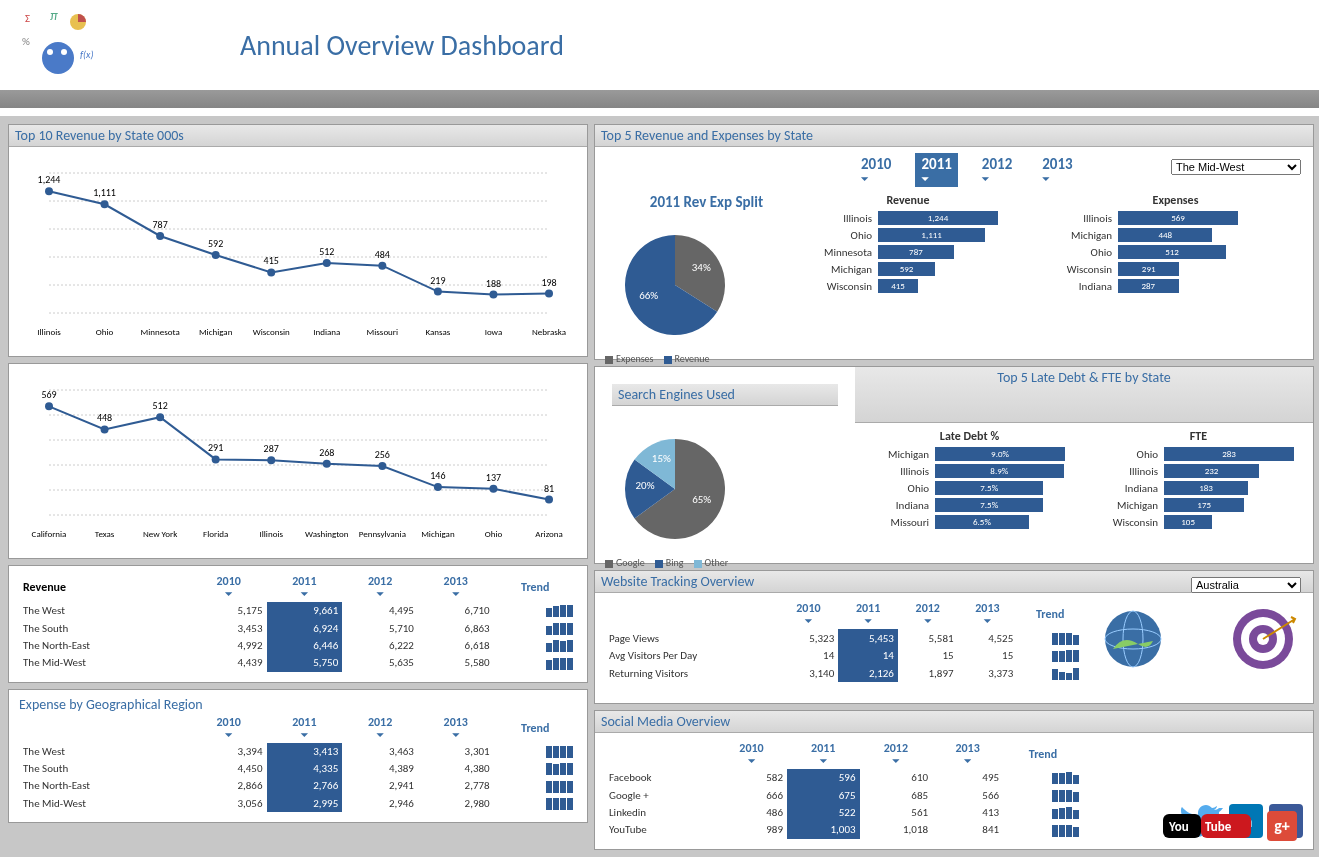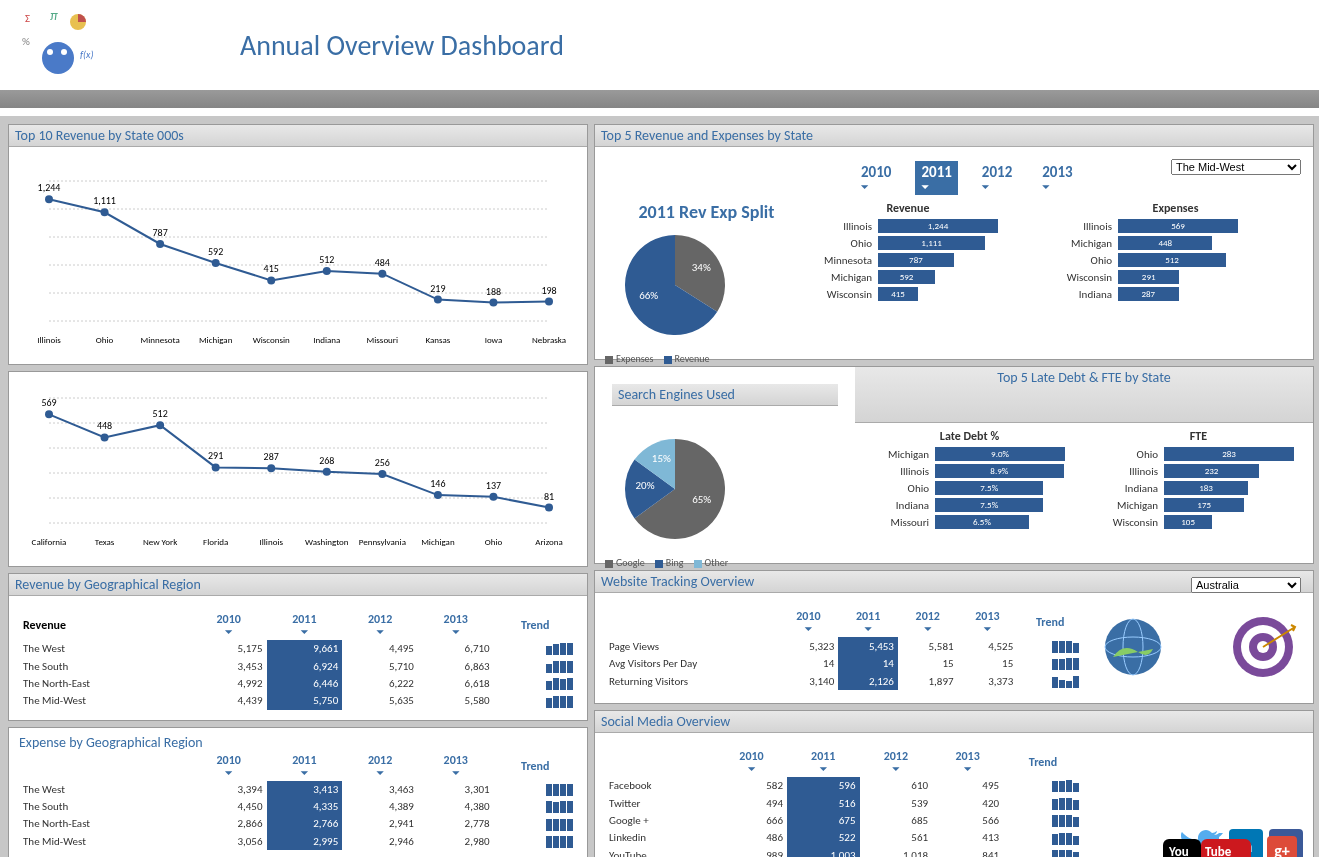--- a/index.html
+++ b/index.html
@@ -2,34 +2,34 @@
 <html><head>
 <meta charset="utf-8">
 <style>
 body{margin:0;font-family:Calibri,Arial,sans-serif;font-size:11px;background:#fff;color:#333;width:1319px}
 .header{display:flex;align-items:center;padding:10px 20px}
 .logo{width:90px;height:70px;position:relative}
 .title{font-size:28px;color:#3a6ea5;font-weight:400;margin-left:130px}
 .greybar{height:18px;background:linear-gradient(#9a9a9a,#858585);margin:0 0 8px 0}
 .main{background:#c7c7c7;padding:8px;display:grid;grid-template-columns:580px 720px;gap:6px}
 .panel{background:#fff;border:1px solid #999;padding:6px 10px 10px 10px;position:relative}
-.panel-title{color:#3a6ea5;font-size:14px;padding:2px 6px;margin:-6px -10px 14px -10px;background:linear-gradient(#e8e8e8,#d4d4d4);border-bottom:1px solid #aaa}
+.panel-title{color:#3a6ea5;font-size:14px;padding:2px 6px;margin:-6px -10px 6px -10px;background:linear-gradient(#e8e8e8,#d4d4d4);border-bottom:1px solid #aaa}
 svg text{font-family:Calibri,Arial,sans-serif}
 .yeartabs{display:flex;gap:18px;margin-left:250px;margin-bottom:6px;align-items:center}
 .yeartab{color:#3a6ea5;font-size:15px;font-weight:bold;padding:2px 6px;cursor:pointer}
 .yeartab.active{background:#3a6ea5;color:#fff}
 .sel{position:absolute;right:12px;top:34px;width:130px;font-size:11px}
 .sel2{position:absolute;right:12px;top:6px;width:110px;font-size:11px}
 .hrow{display:grid;grid-template-columns:1fr 200px 40px 255px}
 .hrow2{display:grid;grid-template-columns:260px 1fr}
 .barrow{display:flex;align-items:center;margin:3px 0;font-size:11px}
 .barrow .lbl{width:64px;text-align:right;padding-right:6px}
 .barrow .bar{height:14px;background:#2f5b93;position:relative;color:#fff;font-size:9px;text-align:center;line-height:14px}
 .subhead{font-weight:bold;text-align:center;font-size:12px;margin-bottom:4px}
-.ytitle{color:#3a6ea5;font-size:18px;font-weight:bold;margin-bottom:2px;text-align:center}
+.ytitle{color:#3a6ea5;font-size:15px;font-weight:bold;margin-bottom:14px;text-align:center}
 table.data{border-collapse:collapse;width:100%;font-size:11px}
 table.data th{color:#3a6ea5;font-weight:bold;text-align:center;padding:2px 4px;font-size:12px}
 table.data td{padding:2px 4px;text-align:right}
 table.data td:first-child{text-align:left}
 table.data td.hl{background:#2f5b93;color:#fff}
 .spark{display:inline-flex;gap:1px;align-items:flex-end;height:12px;vertical-align:middle}
 .spark i{width:6px;background:#2f5b93;display:inline-block}
 .fiter{color:#3a6ea5;font-size:9px}
 .legend{font-size:10px;color:#555;display:flex;gap:10px;margin-top:4px}
 .legend span::before{content:"";display:inline-block;width:8px;height:8px;margin-right:3px;vertical-align:middle}
@@ -145,21 +145,20 @@
           <text x="252.22222222222223" y="167" text-anchor="middle" font-size="9">Illinois</text>
           <text x="307.77777777777777" y="167" text-anchor="middle" font-size="9">Washington</text>
           <text x="363.3333333333333" y="167" text-anchor="middle" font-size="9">Pennsylvania</text>
           <text x="418.8888888888889" y="167" text-anchor="middle" font-size="9">Michigan</text>
           <text x="474.44444444444446" y="167" text-anchor="middle" font-size="9">Ohio</text>
           <text x="530" y="167" text-anchor="middle" font-size="9">Arizona</text>
         </svg>
   </div>
 
   <div class="panel">
-   <div class="panel-title">Revenue by Geographical Region</div>
    <table class="data" id="tbl-revgeo">
           <tbody>
             <tr>
               <th style="text-align:left;color:#000">Revenue</th>
               <th>2010<div class="fiter">⏷</div></th>
               <th>2011<div class="fiter">⏷</div></th>
               <th>2012<div class="fiter">⏷</div></th>
               <th>2013<div class="fiter">⏷</div></th>
               <th>Trend</th>
             </tr>
@@ -536,33 +535,20 @@
                 <td>610</td>
                 <td>495</td>
                 <td><span class="spark">
                     <i style="height:11.449180327868852px"></i>
                     <i style="height:11.724590163934426px"></i>
                     <i style="height:12px"></i>
                     <i style="height:9.737704918032787px"></i>
                   </span></td>
               </tr>
               <tr>
-                <td>Twitter</td>
-                <td>494</td>
-                <td class="hl">516</td>
-                <td>539</td>
-                <td>420</td>
-                <td><span class="spark">
-                    <i style="height:10.998144712430427px"></i>
-                    <i style="height:11.487940630797773px"></i>
-                    <i style="height:12px"></i>
-                    <i style="height:9.350649350649352px"></i>
-                  </span></td>
-              </tr>
-              <tr>
                 <td>Google +</td>
                 <td>666</td>
                 <td class="hl">675</td>
                 <td>685</td>
                 <td>566</td>
                 <td><span class="spark">
                     <i style="height:11.667153284671532px"></i>
                     <i style="height:11.824817518248175px"></i>
                     <i style="height:12px"></i>
                     <i style="height:9.915328467153286px"></i>

